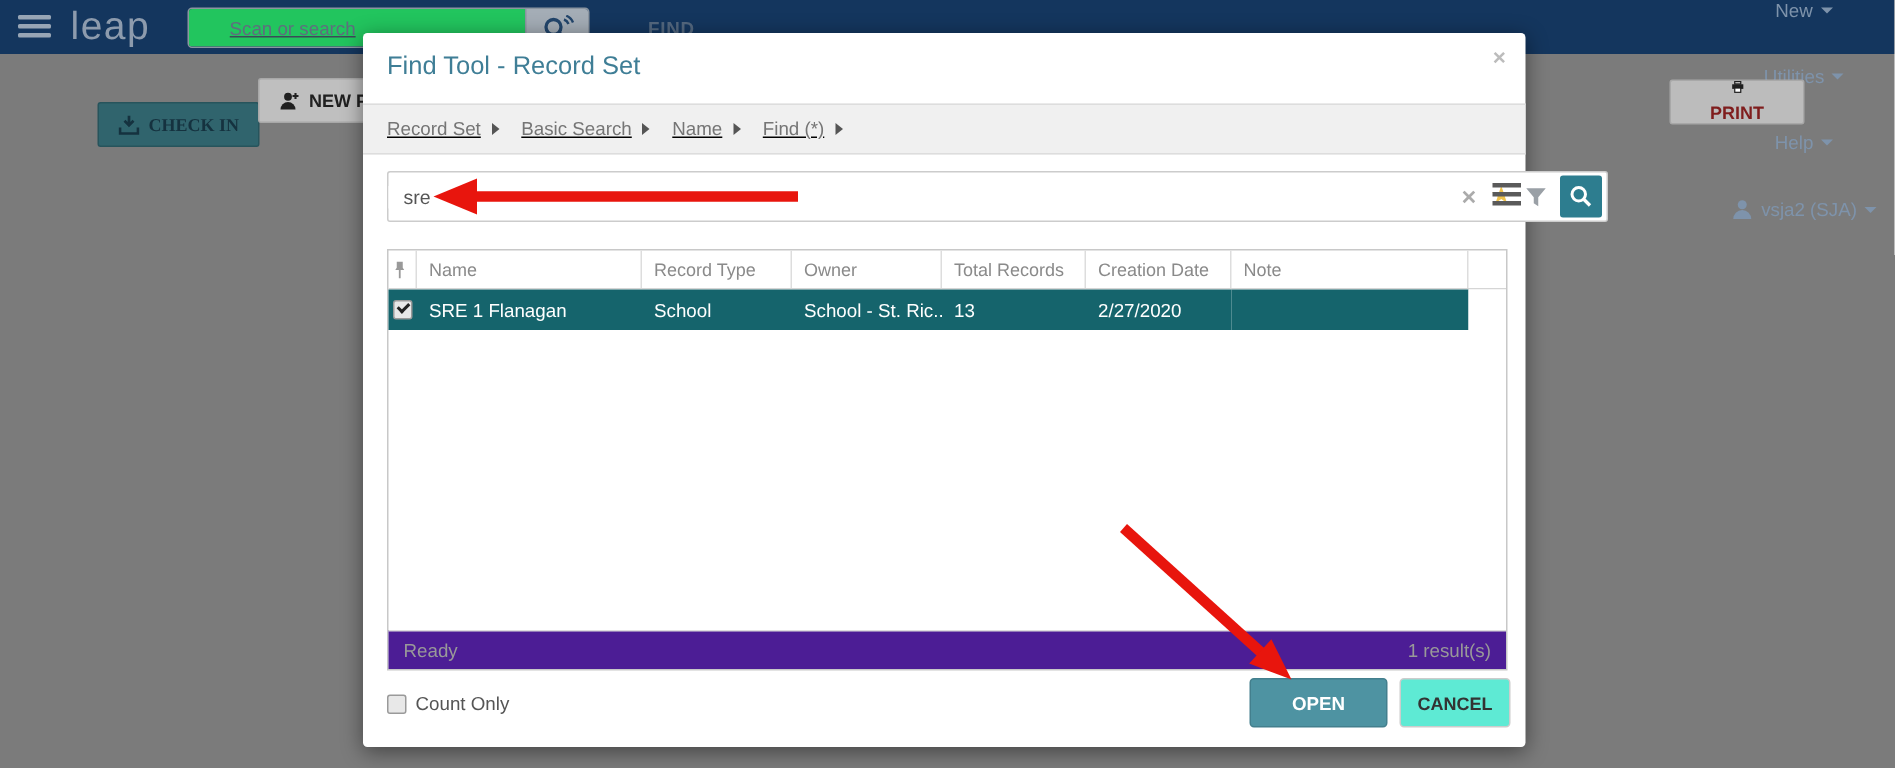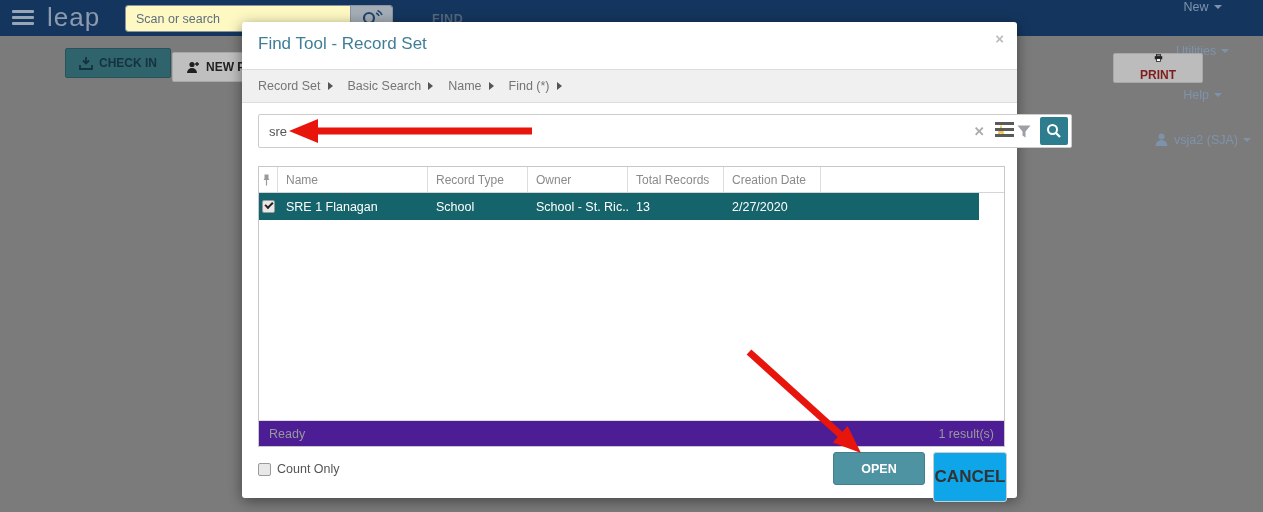--- a/index.html
+++ b/index.html
@@ -5,38 +5,38 @@
   * { margin:0; padding:0; box-sizing:border-box; }
   html,body { width:1263px; height:512px; overflow:hidden; }
   body { font-family:"Liberation Sans", sans-serif; background:#7b7b7b; position:relative; }
 
   
   .navbar { position:absolute; top:0; left:0; width:1263px; height:36px; background:#14365e; z-index:1; }
   .hamburger { position:absolute; left:12px; top:10px; width:22px; height:16px; cursor:pointer; }
   .hamburger span { display:block; height:3px; background:#97a5b5; margin-bottom:3px; border-radius:1px; }
   .brand { position:absolute; left:47px; top:2px; font-size:26px; font-weight:300; color:#8d9bad; letter-spacing:1px; }
   .nav-search { position:absolute; left:125px; top:5px; width:268px; height:27px; display:flex; border:1px solid #8b95a0; border-radius:3px; overflow:hidden; }
-  .nav-search input { flex:1; border:0; background:#fef9c3; padding:0 10px; font-size:12.5px; color:#3c4a59; outline:none; font-family:"Liberation Sans",sans-serif; }
+  .nav-search input { flex:1; border:0; background:#22c55e; padding:0 27px; font-size:12.5px; color:#3c4a59; outline:none; font-family:"Liberation Sans",sans-serif;text-decoration:underline; }
   .nav-search input::placeholder { color:#5f6e7e; opacity:1; }
   .nav-scan-btn { width:42px; background:#a4adb6; border-left:1px solid #8b95a0; display:flex; align-items:center; justify-content:center; cursor:pointer; }
   .find-label { position:absolute; left:432px; top:12px; font-size:12.5px; font-weight:bold; color:#54687f; letter-spacing:.5px; }
   .nav-right { position:absolute; right:12px; top:0; height:36px; display:flex; align-items:center; gap:30px;flex-direction:column; }
   .nav-item { color:#7e93ab; font-size:12.5px; cursor:pointer; display:flex; align-items:center; gap:5px; }
   .caret-down { width:0; height:0; border-left:4px solid transparent; border-right:4px solid transparent; border-top:4px solid #7e93ab; display:inline-block; }
 
   
-  .btn-checkin { position:absolute; left:65px; top:48px; height:30px; padding:0 13px; background:#30646d; border:1px solid #27545c; border-radius:2px; display:flex; align-items:center; gap:6px; font-size:12px; font-weight:bold; color:#15323f; cursor:pointer; z-index:1; }
+  .btn-checkin { position:absolute; left:65px; top:68px; height:30px; padding:0 13px; background:#30646d; border:1px solid #27545c; border-radius:2px; display:flex; align-items:center; gap:6px; font-size:12px; font-weight:bold; color:#15323f; cursor:pointer; z-index:1;font-family:Liberation Serif, serif; }
   .btn-newpatron { position:absolute; left:172px; top:52px; height:30px; padding:0 13px; background:#bfbfbf; border:1px solid #a8a8a8; border-radius:2px; display:flex; align-items:center; gap:6px; font-size:12px; font-weight:bold; color:#202020; cursor:pointer; z-index:1; }
   .btn-print { position:absolute; left:1113px; top:53px; height:30px; width:90px; background:#bcbcbc; border:1px solid #a8a8a8; border-radius:2px; display:flex; align-items:center; justify-content:center; gap:6px; font-size:12px; font-weight:bold; color:#7f1d1d; cursor:pointer; z-index:1;flex-direction:column; }
 
   
   .modal { position:absolute; left:242px; top:22px; width:775px; height:476px; background:#ffffff; border-radius:3px; box-shadow:0 3px 14px rgba(0,0,0,.45); z-index:10; }
   .modal-title { position:absolute; left:16px; top:12px; font-size:17px; color:#3f7e96; }
   .modal-close { position:absolute; right:13px; top:8px; font-size:15px; font-weight:bold; color:#bcbcbc; cursor:pointer; }
-  .breadcrumb { position:absolute; left:0; top:47px; width:100%; height:34px; background:#f0f0f0; border-top:1px solid #ddd; border-bottom:1px solid #ddd; display:flex; align-items:center; padding-left:16px; gap:15px; }
+  .breadcrumb { position:absolute; left:0; top:47px; width:100%; height:34px; background:#f0f0f0; border-top:1px solid #ddd; border-bottom:1px solid #ddd; display:flex; align-items:center; padding-left:16px; gap:15px;text-decoration:underline; }
   .crumb { font-size:12.5px; color:#757575; display:flex; align-items:center; gap:7px; cursor:pointer; }
   .crumb-caret { width:0; height:0; border-top:4px solid transparent; border-bottom:4px solid transparent; border-left:5px solid #555; display:inline-block; }
 
   .searchbox { position:absolute; left:16px; top:92px; width:814px; height:34px; border:1px solid #ccc; border-radius:2px; display:flex; align-items:center; background:#fff; }
   .searchbox input { flex:1; border:0; outline:none; padding:0 10px; font-size:13px; color:#555; font-family:"Liberation Sans",sans-serif; }
   .sb-icons { display:flex; align-items:center; gap:9px; padding-right:3px; }
   .icon-clear { color:#ababab; font-size:13px; font-weight:bold; cursor:pointer; }
   .icon-star { color:#f0c24b; font-size:16px; cursor:pointer; line-height:1; }
   .sb-search-btn { width:28px; height:28px; background:#2d7d8f; border-radius:2px; display:flex; align-items:center; justify-content:center; cursor:pointer; }
   .menu-lines { position:absolute; left:753px; top:100px; width:19px; cursor:pointer; }
@@ -51,21 +51,21 @@
   .td.plain { background:#fff; }
   .c0{width:19px; padding-left:3px;} .c1{width:150px;} .c2{width:100px;} .c3{width:100px;} .c4{width:96px;} .c5{width:97px;} .c6{width:158px;} .c7{flex:1; border-right:0;}
   .checkbox { width:13px; height:13px; background:#e8e8e8; border:1px solid #9a9a9a; border-radius:2px; position:relative; }
   .checkbox.checked::after { content:""; position:absolute; left:2px; top:1px; width:6px; height:3px; border-left:2px solid #222; border-bottom:2px solid #222; transform:rotate(-45deg); }
   .statusbar { position:absolute; left:0; bottom:0; width:100%; height:26px; background:#4c1d95; border-top:1px solid #ddd; display:flex; align-items:center; justify-content:space-between; padding:0 10px; font-size:12.5px; color:#999; }
 
   .count-only { position:absolute; left:16px; top:440px; display:flex; align-items:center; gap:6px; cursor:pointer; }
   .count-only .label { font-size:12.5px; color:#555; }
   .modal-actions { position:absolute; right:10px; top:430px; display:flex; gap:8px; }
   .btn-open { width:92px; height:33px; background:#4e93a2; border:1px solid #437f8d; border-radius:3px; color:#fff; font-size:12.5px; font-weight:bold; display:flex; align-items:center; justify-content:center; cursor:pointer; }
-  .btn-cancel { width:74px; height:50px; background:#0ea5e9; border:1px solid #ccc; border-radius:3px; color:#333; font-size:17px; font-weight:bold; display:flex; align-items:center; justify-content:center; cursor:pointer; }
+  .btn-cancel { width:74px; height:33px; background:#5eead4; border:1px solid #ccc; border-radius:3px; color:#333; font-size:12px; font-weight:bold; display:flex; align-items:center; justify-content:center; cursor:pointer; }
 
   .anno { position:absolute; left:0; top:0; width:1263px; height:512px; z-index:100; pointer-events:none; }
 </style>
 </head>
 <body>
 
 <div class="navbar">
   <div class="hamburger">
       <span></span>
       <span></span>
@@ -183,20 +183,21 @@
         <svg width="9" height="12" viewBox="0 0 9 12">
             <path d="M2.5 0.5 h4 v4 l1 1.5 h-6 l1 -1.5 z" fill="#999"></path>
             <line x1="4.5" y1="6" x2="4.5" y2="11.5" stroke="#999" stroke-width="1.2"></line>
           </svg>
       </div>
       <div class="th c1">Name</div>
       <div class="th c2">Record Type</div>
       <div class="th c3">Owner</div>
       <div class="th c4">Total Records</div>
       <div class="th c5">Creation Date</div>
+      <div class="th c6">Note</div>
       <div class="th c7"></div>
     </div>
     <div class="trow">
       <div class="td c0">
           <span class="checkbox checked"></span>
         </div>
       <div class="td c1">SRE 1 Flanagan</div>
       <div class="td c2">School</div>
       <div class="td c3">School - St. Ric...</div>
       <div class="td c4">13</div>

